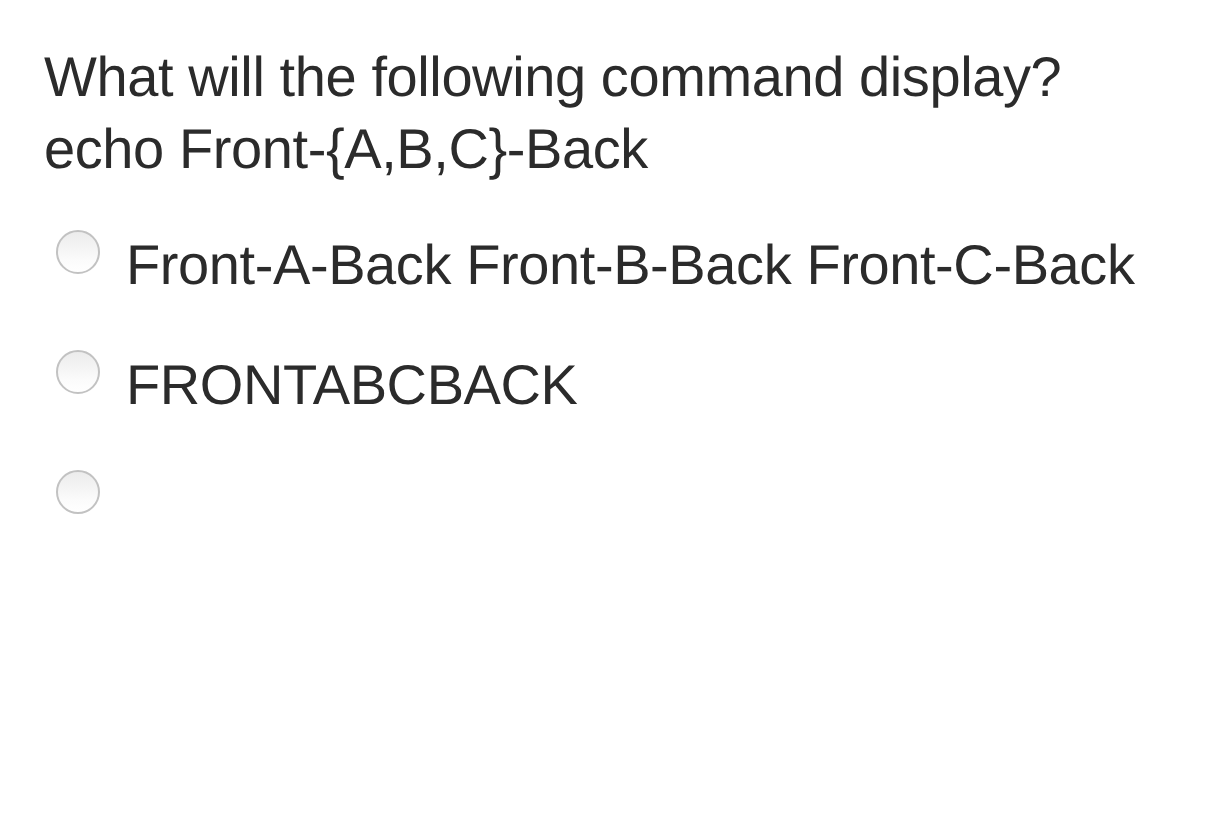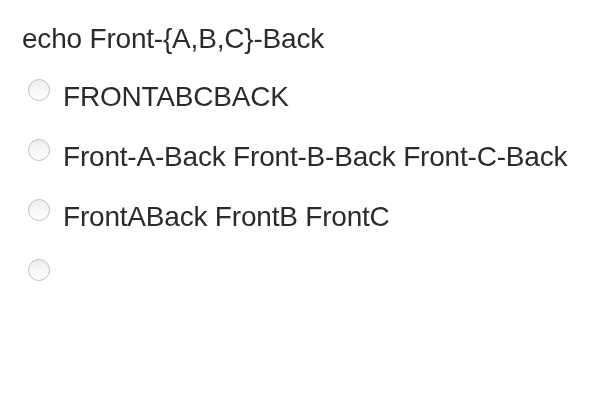--- a/index.html
+++ b/index.html
@@ -54,39 +54,36 @@
     white-space: nowrap;
     cursor: pointer;
   }
 </style>
 </head>
 <body>
 
 <div class="page">
 
   <div class="question-block">
+    <div class="question-line">What will the following command display?</div>
     <div class="question-line">echo Front-{A,B,C}-Back</div>
   </div>
 
   <div class="options">
-
-    <div class="option">
-      <span class="radio"></span>
-      <span class="option-label">FRONTABCBACK</span>
-    </div>
 
     <div class="option">
       <span class="radio"></span>
       <span class="option-label">Front-A-Back Front-B-Back Front-C-Back</span>
     </div>
 
     <div class="option">
       <span class="radio"></span>
-      <span class="option-label">FrontABack FrontB FrontC</span>
+      <span class="option-label">FRONTABCBACK</span>
     </div>
+
 
     <div class="option">
       <span class="radio"></span>
     </div>
 
   </div>
 
 </div>
 
 </body></html>

